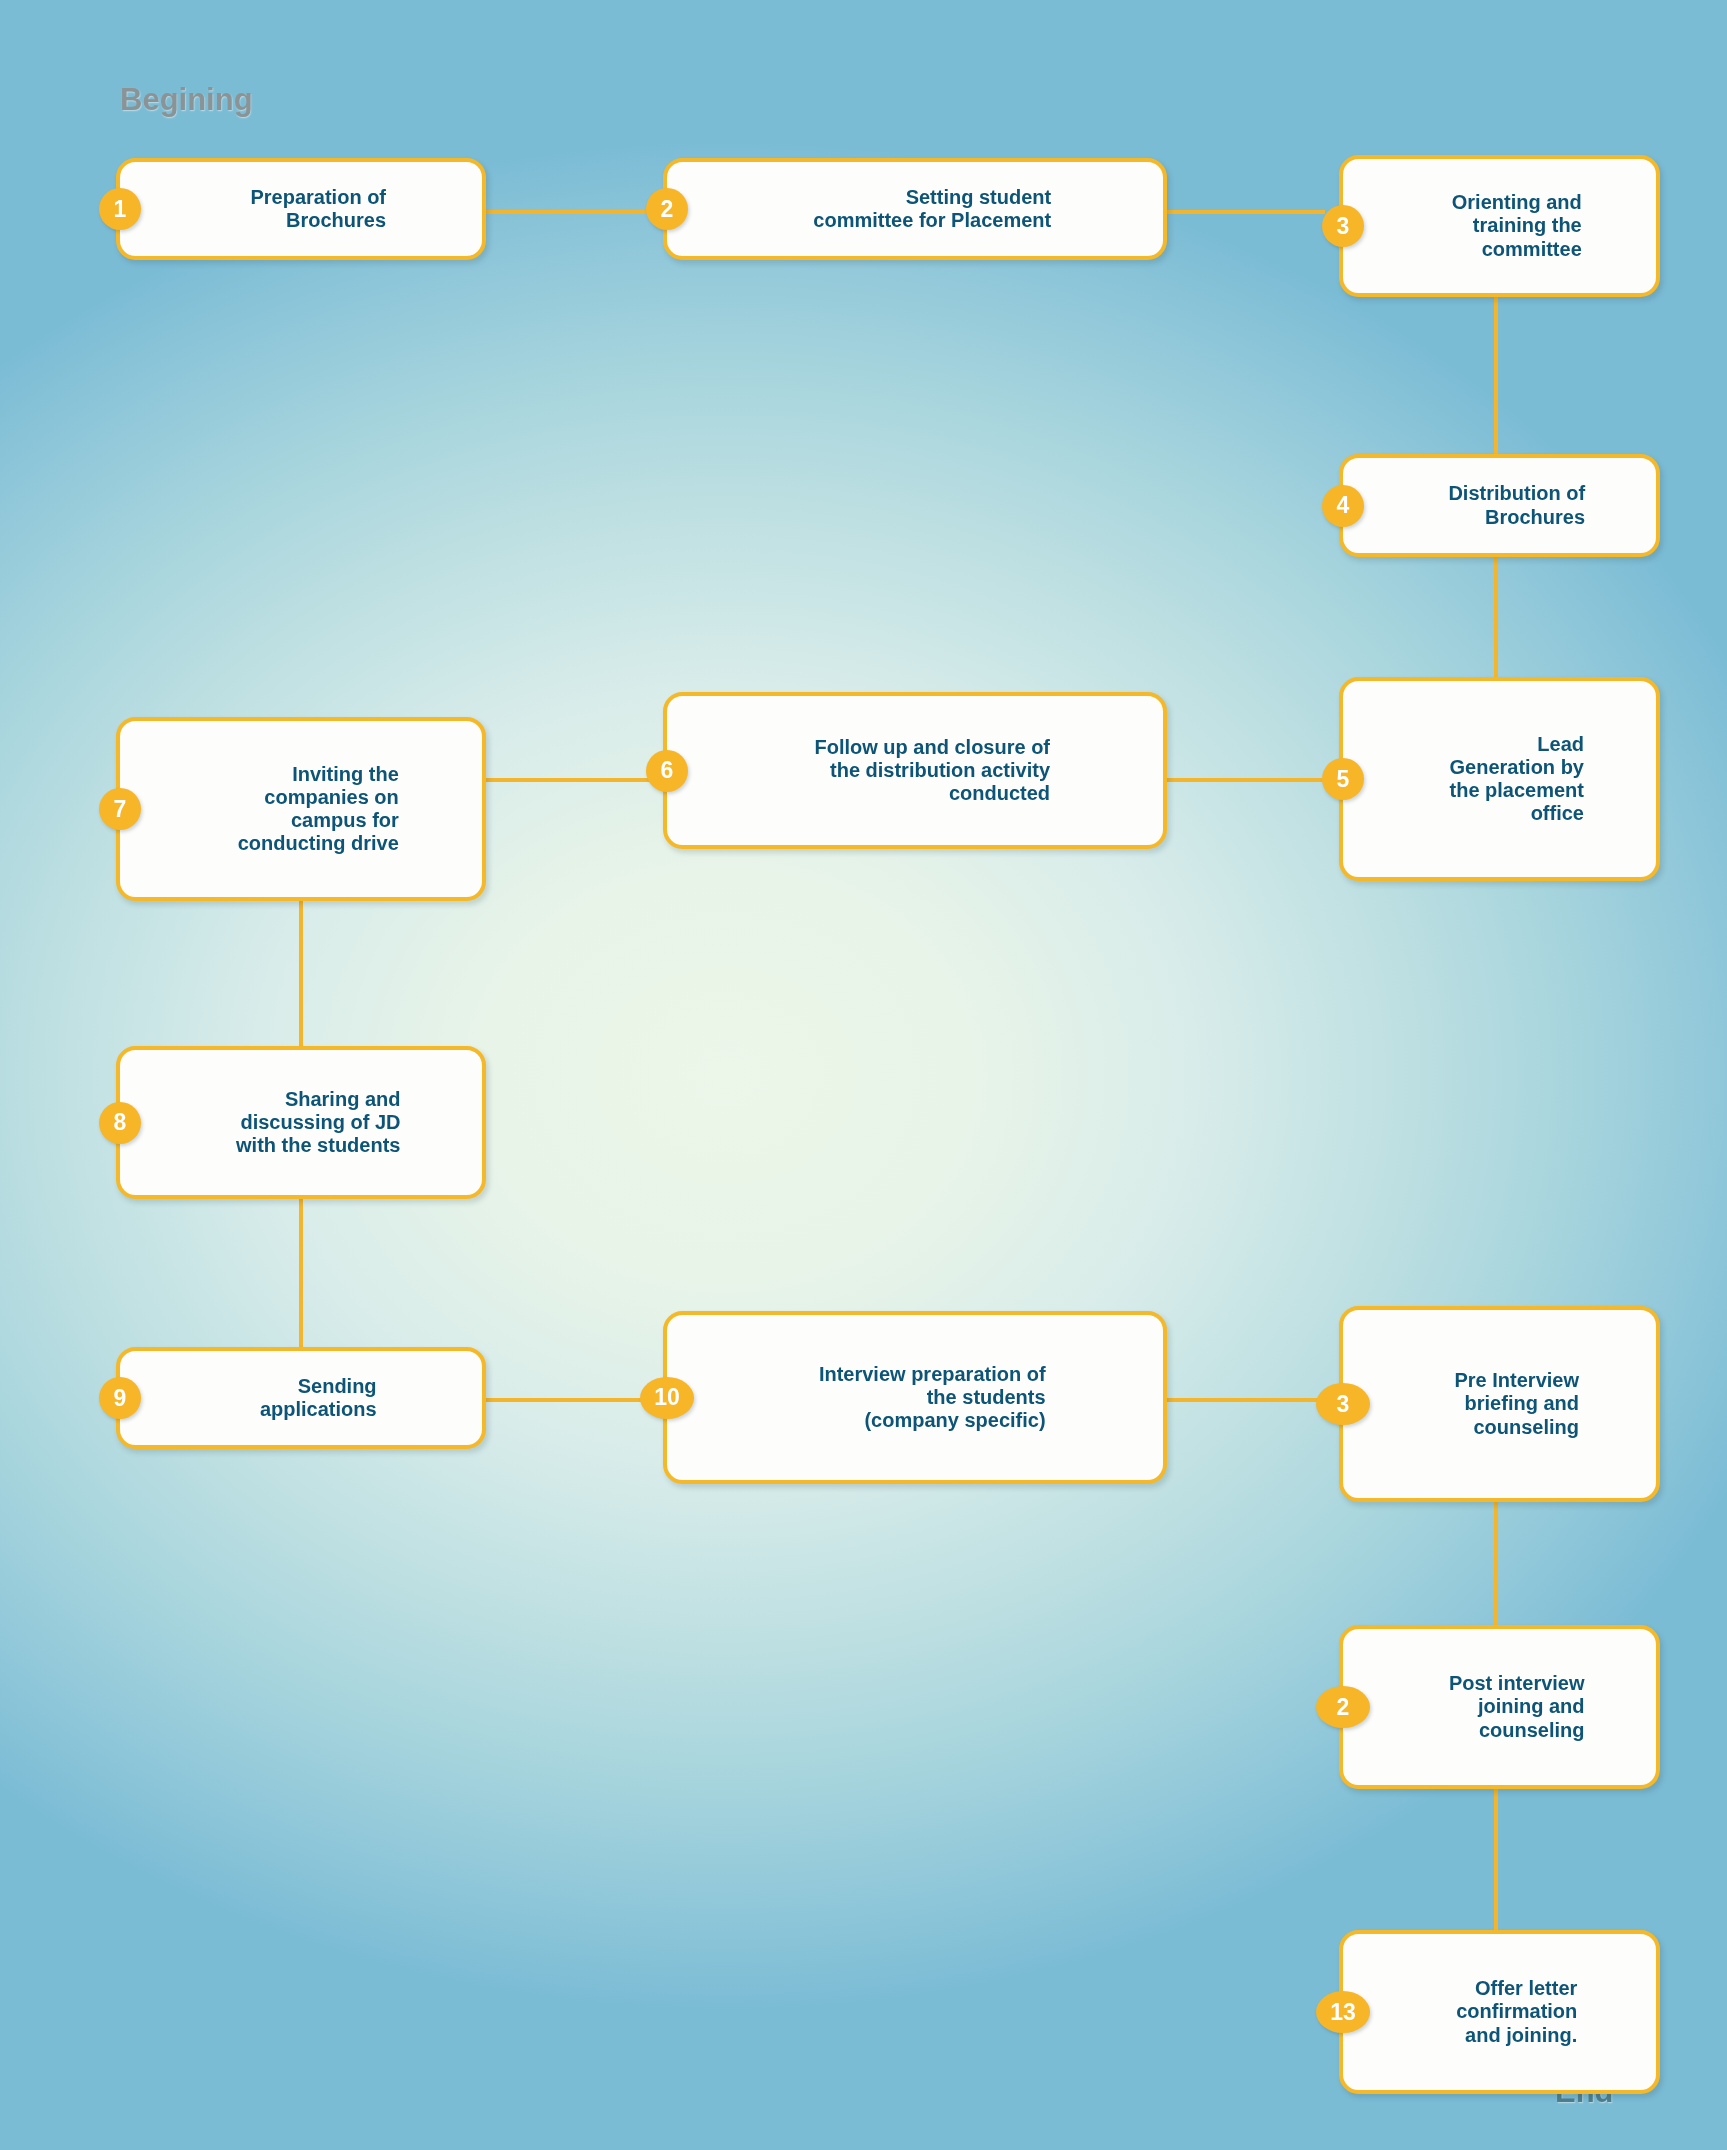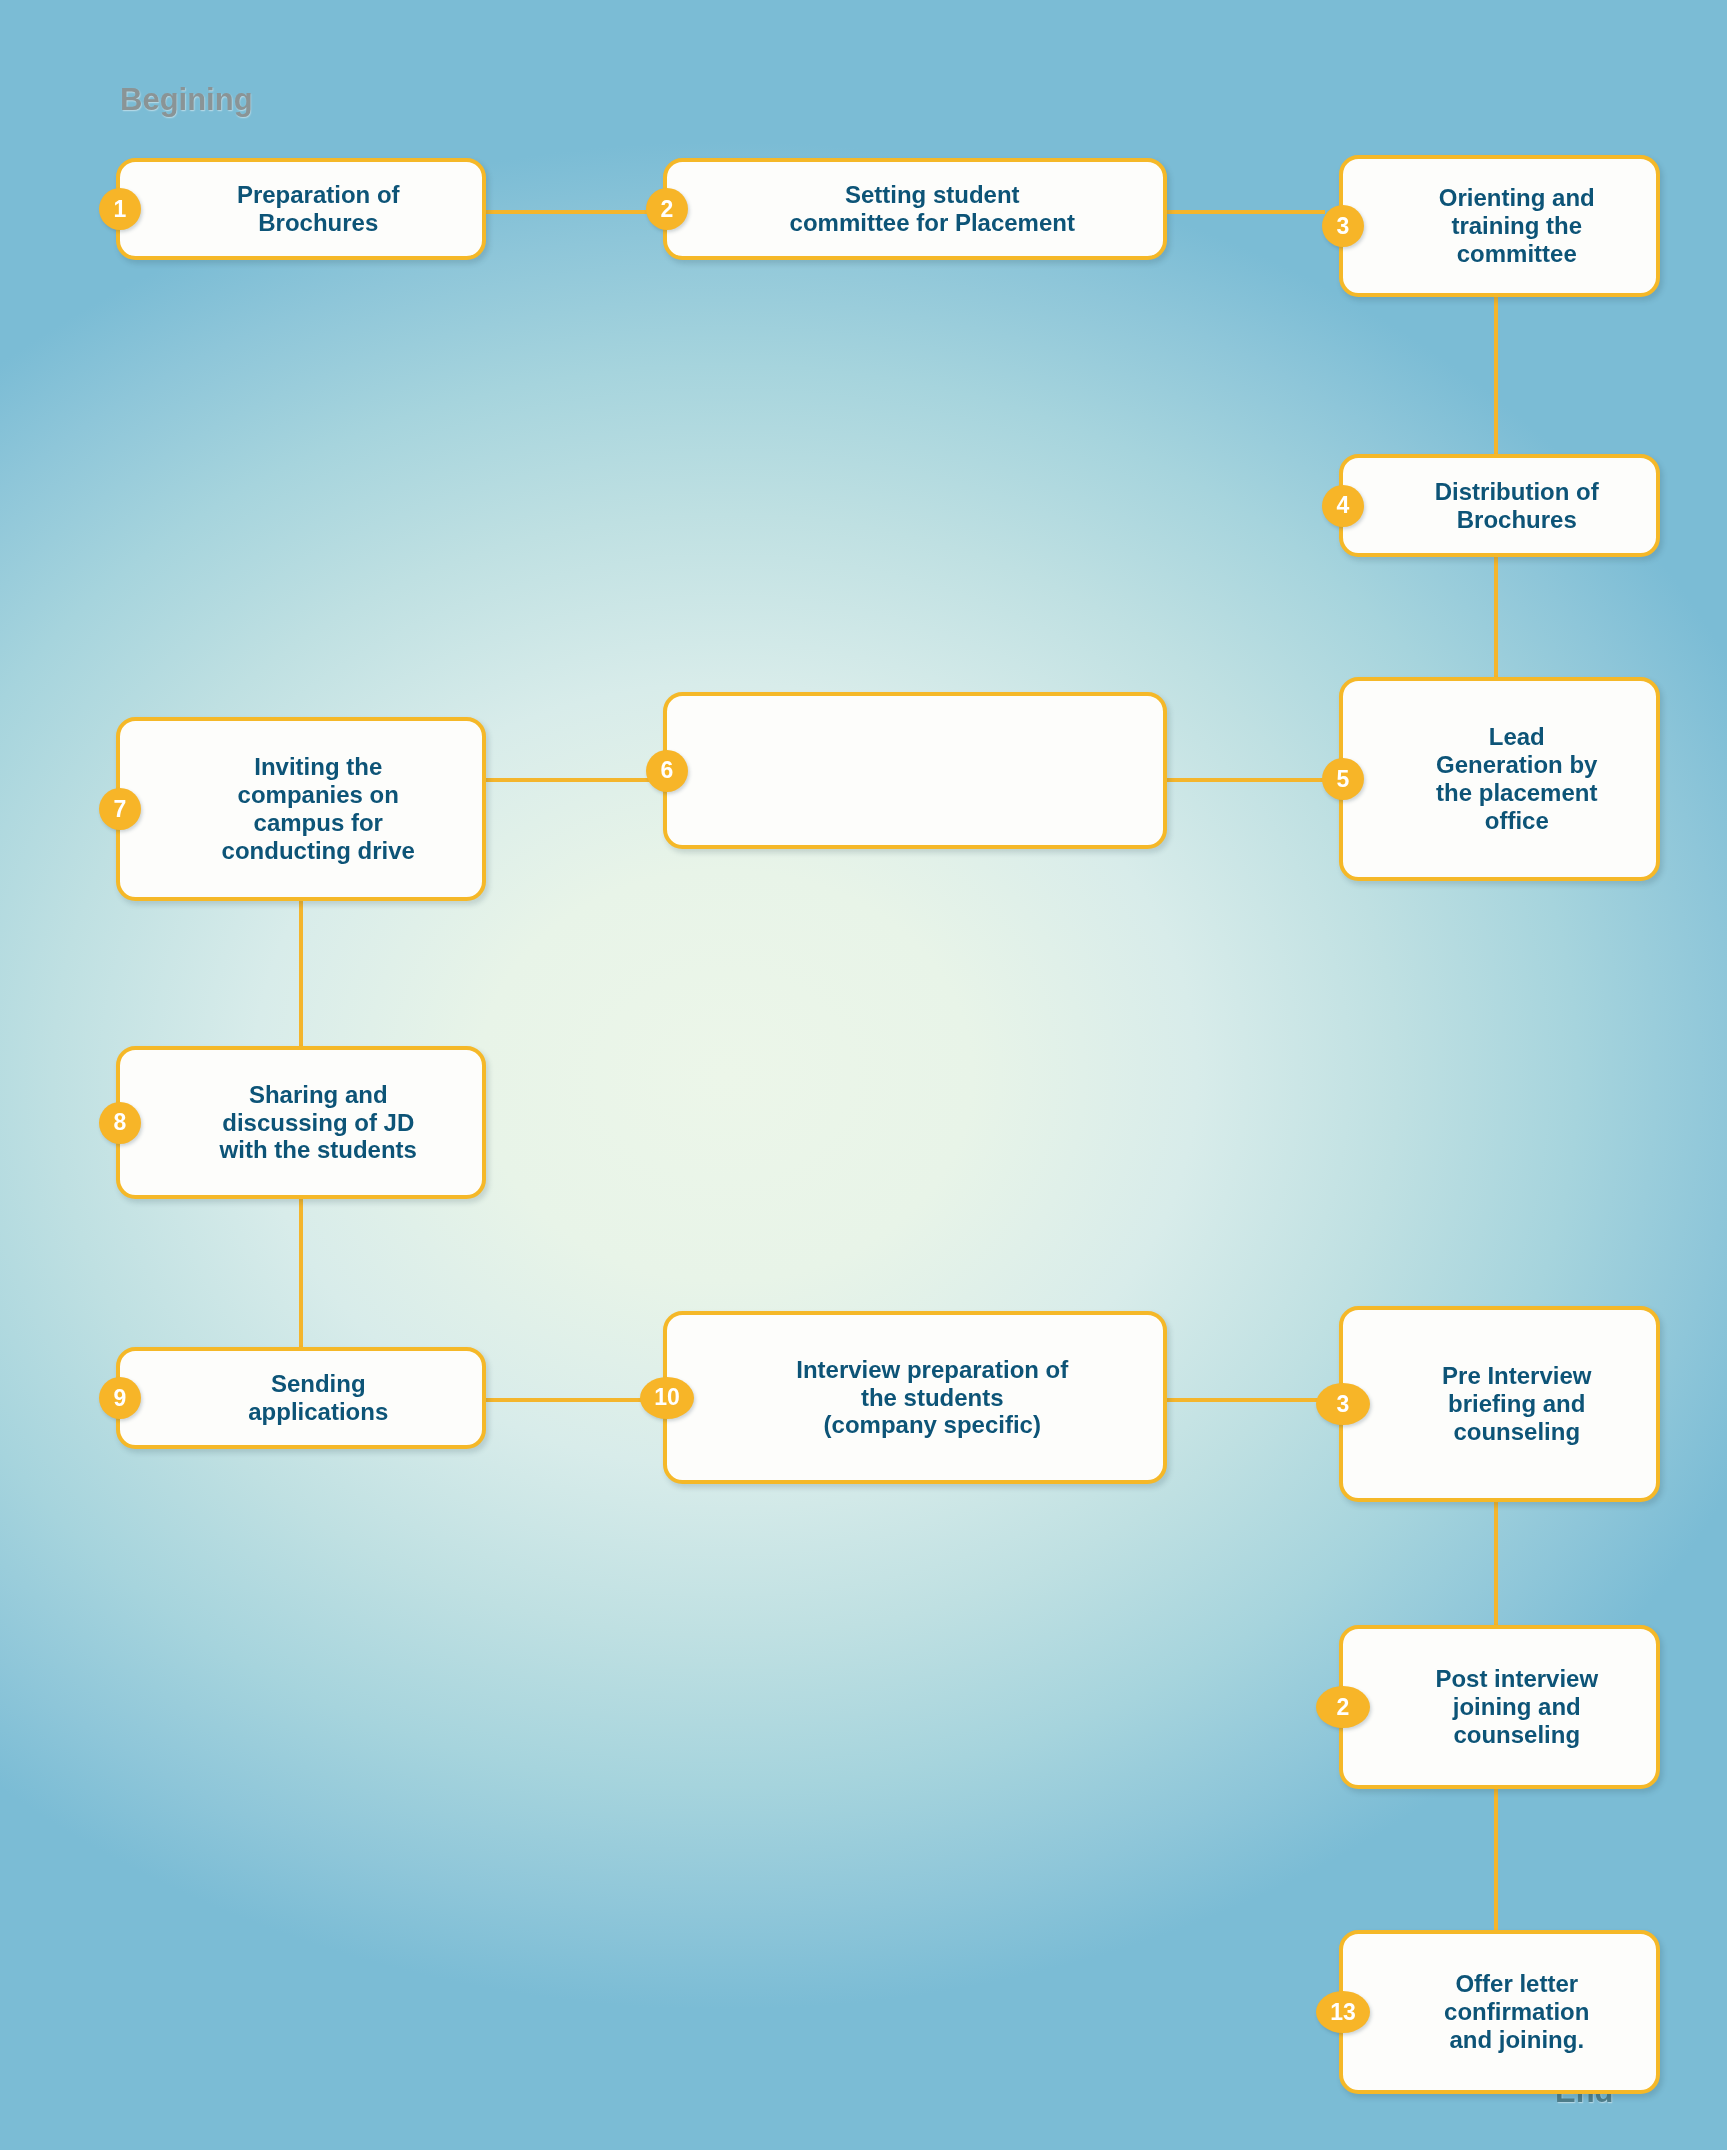--- a/index.html
+++ b/index.html
@@ -52,23 +52,23 @@
     box-shadow: 2.2px 3.7px 5.2px rgba(40, 70, 85, 0.17);
     display: flex;
     align-items: center;
     justify-content: center;
     z-index: 3;
   }
 
   .step-label {
     color: #0d5477;
     font-weight: bold;
-    font-size: 24px;
+    font-size: 20px;
     line-height: 1.16;
-    text-align: center;
+    text-align: right;
     padding: 0 7.5px 0 18px;
     white-space: pre-line;
     text-shadow: 0.7px 0.7px 0.7px rgba(255,255,255,0.75);
     margin-left: 24px;
   }
 
   
   .badge {
     position: absolute;
     left: -21px;
@@ -165,20 +165,23 @@
   <div class="step" id="step-5" style="left:1339px; top:677px; width:321px; height:204px;">
     <div class="badge">5</div>
     <div class="step-label">Lead
 Generation by
 the placement
 office</div>
   </div>
 
   <div class="step" id="step-6" style="left:663px; top:692px; width:504px; height:157px;">
     <div class="badge">6</div>
+    <div class="step-label">Follow up and closure of
+the distribution activity
+conducted</div>
   </div>
 
   <div class="step" id="step-7" style="left:116px; top:717px; width:370px; height:184px;">
     <div class="badge">7</div>
     <div class="step-label">Inviting the
 companies on
 campus for
 conducting drive</div>
   </div>
 

